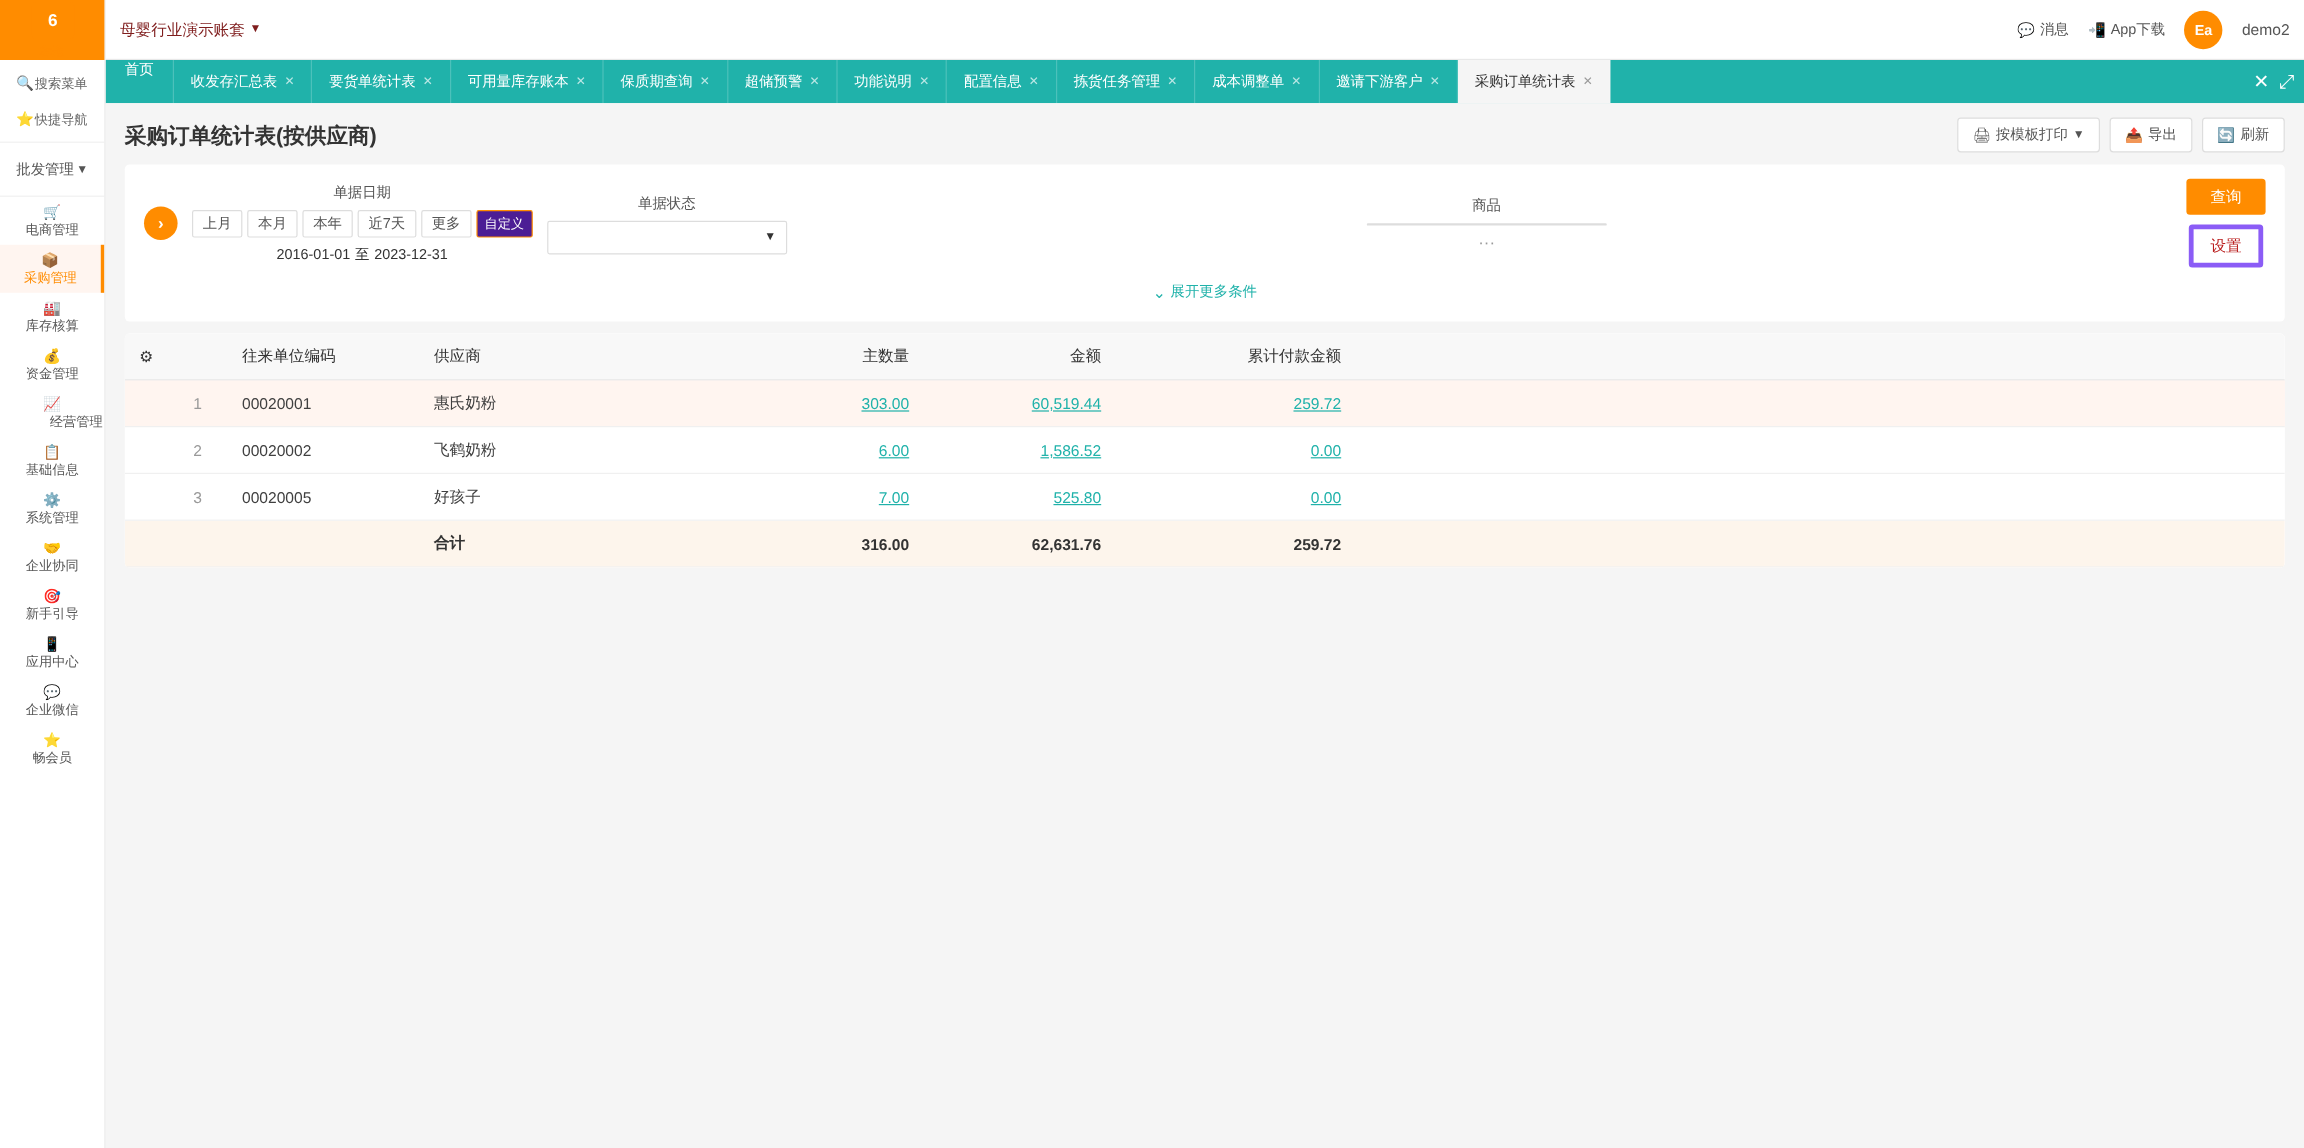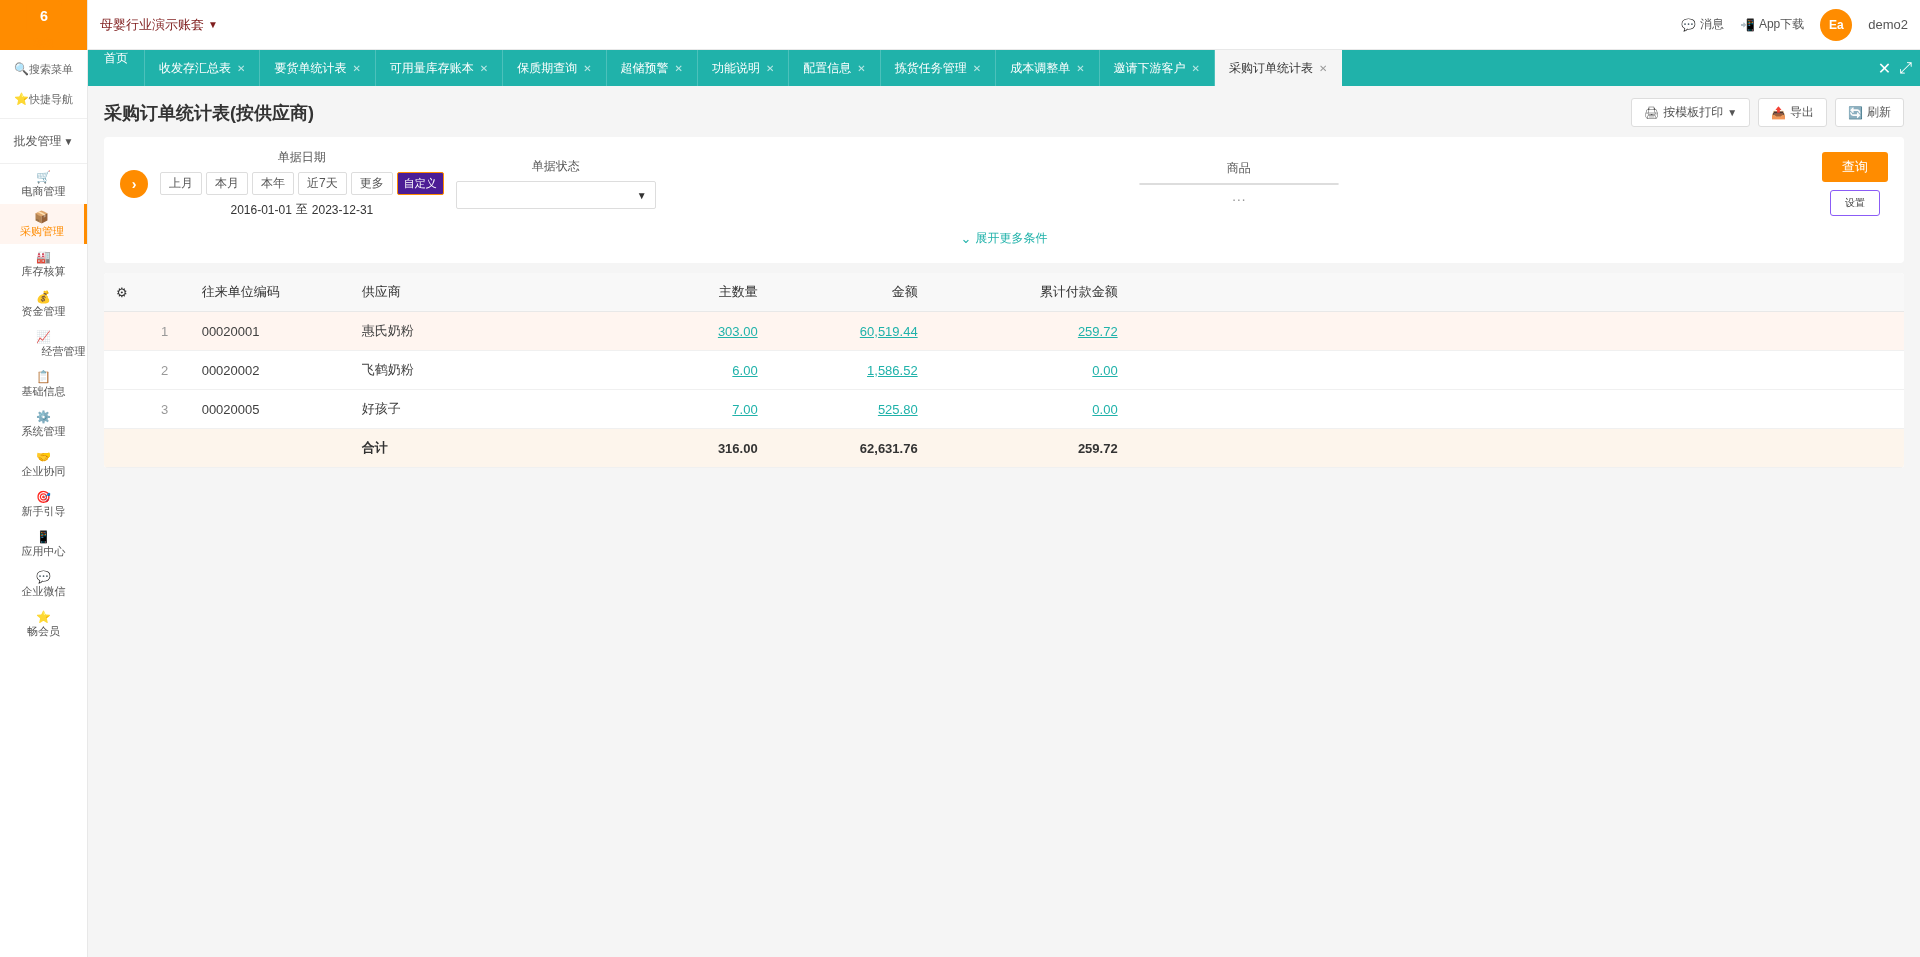--- a/index.html
+++ b/index.html
@@ -53,21 +53,21 @@
     .filter-label { color: #555; font-size: 12px; white-space: nowrap; }
     .filter-date-range { display: flex; align-items: center; gap: 4px; font-size: 12px; color: #333; }
     .filter-quick-btns { display: flex; gap: 4px; }
     .quick-btn { padding: 2px 8px; border: 1px solid #ddd; background: #fff; border-radius: 2px; font-size: 12px; color: #555; cursor: pointer; }
     .quick-btn.custom { background: #4c1d95; color: white; border-color: #ff8c00; border-radius: 2px; font-size: 11px; padding: 2px 6px; }
     .filter-select { display: flex; align-items: center; height: 28px; border: 1px solid #ddd; border-radius: 2px; padding: 0 8px; font-size: 12px; color: #333; background: #fff; min-width: 200px; justify-content: space-between; cursor: pointer; }
     .filter-input { display: flex; align-items: center; height: 28px; border: 1px solid #ddd; border-radius: 2px; padding: 0 8px; font-size: 12px; color: #999; background: #fff; min-width: 200px; flex: 1; }
     .expand-btn { display: flex; align-items: center; gap: 4px; color: #20b2aa; font-size: 12px; cursor: pointer; padding: 4px 8px; }
     .expand-row { display: flex; justify-content: center; margin-top: 8px; }
     .btn-query { background: #ff8c00; color: white; border: none; padding: 6px 20px; border-radius: 3px; cursor: pointer; font-size: 13px; }
-    .btn-settings { background: #fff; color: #404040; border: 1px solid #8b5cf6; padding: 5px 14px; border-radius: 3px; cursor: pointer; font-size: 10px; margin-top: 4px; display: block; }
+    .btn-settings { background: #fff; color: #b91c1c; border: 4px solid #8b5cf6; padding: 5px 14px; border-radius: 3px; cursor: pointer; font-size: 13px; margin-top: 4px; display: block; }
 
     
     .table-container { background: #fff; border-radius: 4px; overflow: hidden; }
     .data-table { width: 100%; border-collapse: collapse; }
     .data-table th { background: #f8f8f8; padding: 10px 12px; text-align: left; font-size: 13px; font-weight: normal; color: #333; border-bottom: 1px solid #e8e8e8; white-space: nowrap; }
     .data-table td { padding: 10px 12px; font-size: 13px; color: #404040; border-bottom: 1px solid #f0f0f0; }
     .data-table td.number { text-align: right; color: #20b2aa; text-decoration: underline; cursor: pointer; }
     .data-table tr:nth-child(odd) { background: #fff; }
     .data-table tr:nth-child(even) { background: #fff; }
     .data-table tr.highlighted { background: #fff5f0; }

